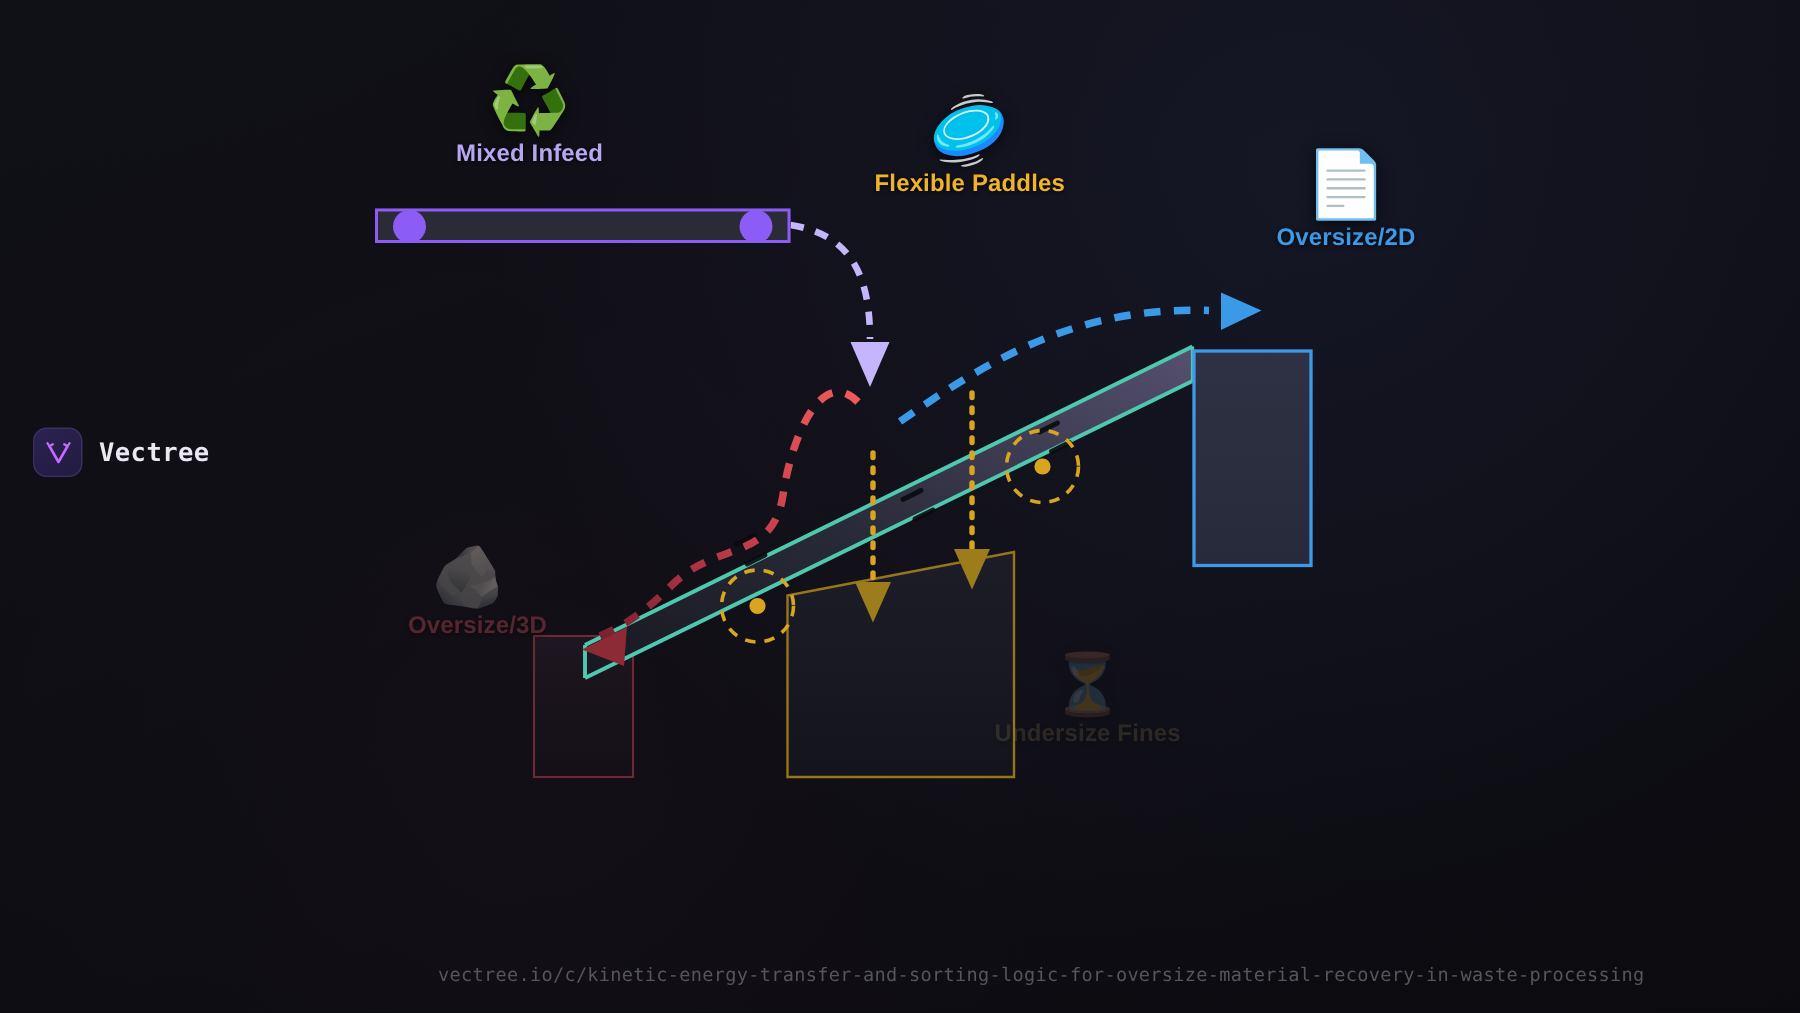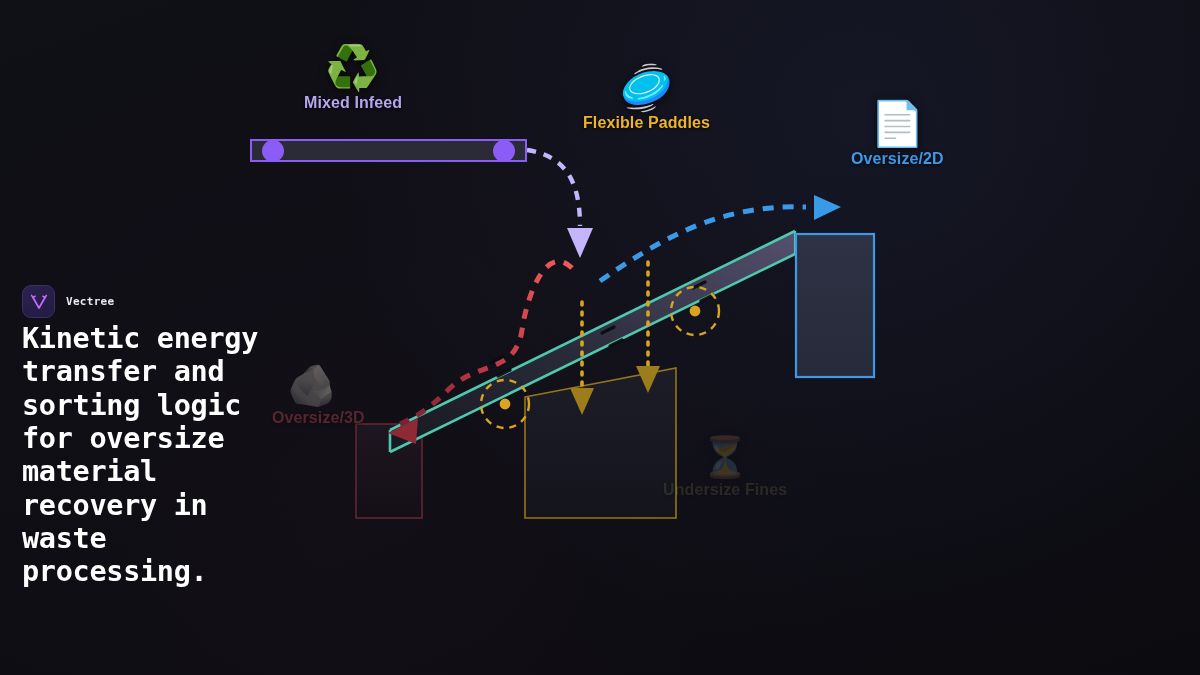--- a/index.html
+++ b/index.html
@@ -90,21 +90,21 @@
     width: 31px; height: 31px;
     border-radius: 9px;
     background: linear-gradient(150deg, #2b2250 0%, #221b42 100%);
     border: 1px solid #3b2f63;
     display: flex;
     align-items: center;
     justify-content: center;
   }
   #brand .brand-name {
     font-family: "DejaVu Sans Mono", monospace;
-    font-size: 11px;
+    font-size: 17px;
     font-weight: bold;
     color: #e9e9f2;
     letter-spacing: 0.3px;
   }
   #headline {
     position: absolute;
     left: 22px; top: 322px;
     width: 282px;
     font-family: "DejaVu Sans Mono", monospace;
     font-weight: bold;
@@ -242,16 +242,16 @@
     <span class="logo">
       <svg width="20" height="20" viewBox="0 0 20 20" aria-hidden="true">
         <path d="M4 5.5 L10 16 L16 5.5" fill="none" stroke="#c46bff" stroke-width="1.7" stroke-linecap="round" stroke-linejoin="round"></path>
         <path d="M4 5.5 L2.6 3.4 M4 5.5 L6.2 4.2" fill="none" stroke="#c46bff" stroke-width="1.5" stroke-linecap="round"></path>
         <path d="M16 5.5 L17.4 3.4 M16 5.5 L13.8 4.2" fill="none" stroke="#c46bff" stroke-width="1.5" stroke-linecap="round"></path>
       </svg>
     </span>
     <span class="brand-name">Vectree</span>
   </div>
 
-  <div id="headline">Kinetic energy transfer and sorting logic for oversize material recovery in waste processing.</div>
-
+
+  <div id="url-bar">vectree.io/c/kinetic-energy-transfer-and-sorting-logic-for-oversize-material-recovery-in-waste-processing</div>
 
 </div>
 
 </body></html>

